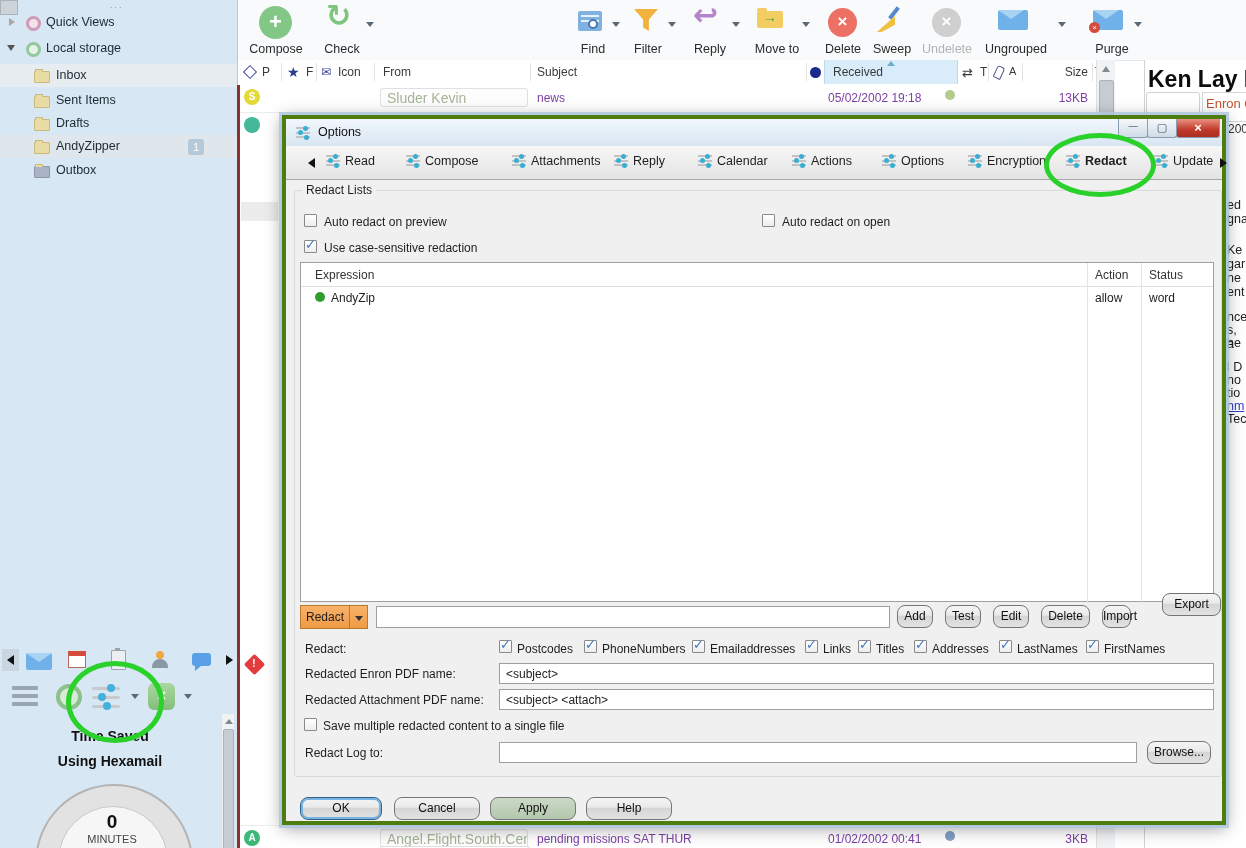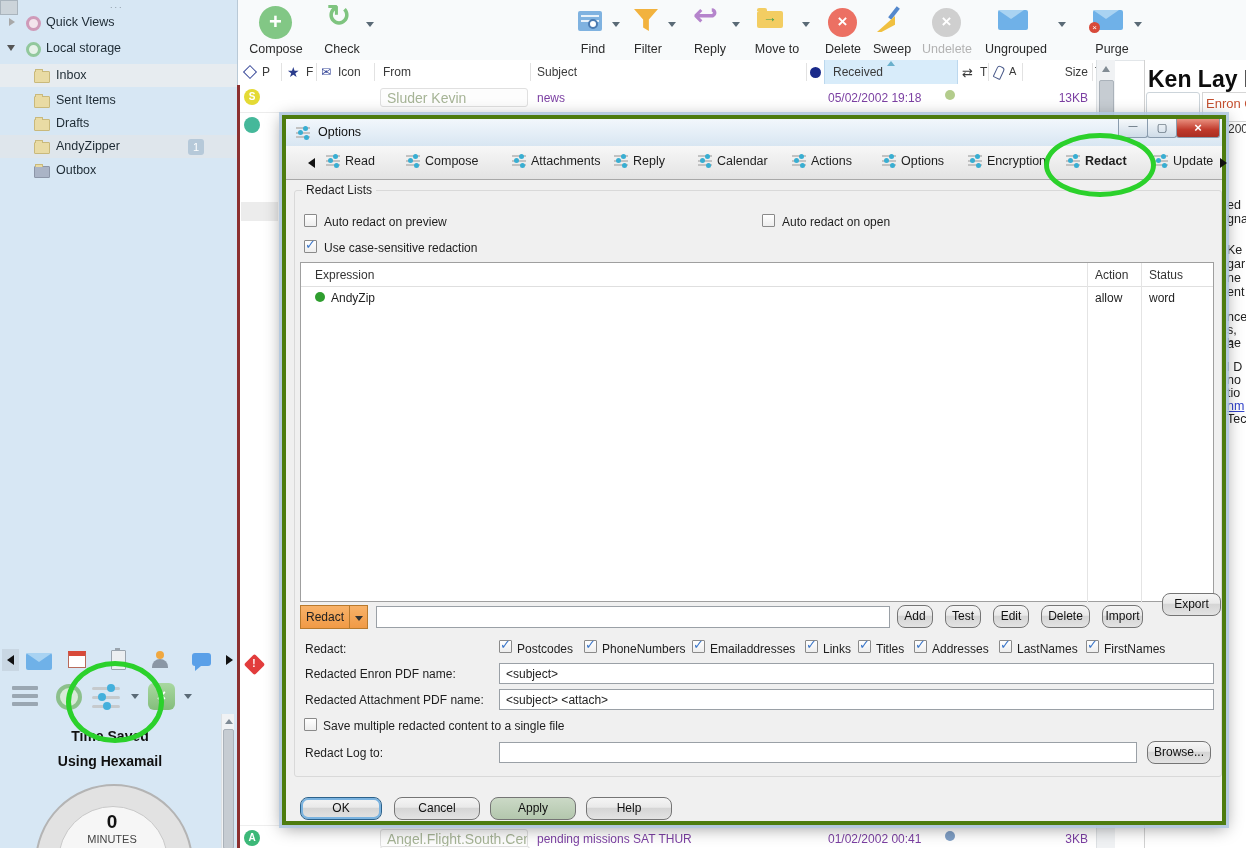--- a/index.html
+++ b/index.html
@@ -372,21 +372,21 @@
 
   <span class="abs" style="left:14px;top:486px;width:50px;height:24px;background:linear-gradient(#f8b269,#f09a46);border:1px solid #b87a2e;box-sizing:border-box;text-align:center;line-height:22px;font-size:12px">Redact</span>
   <span class="abs" style="left:63px;top:486px;width:19px;height:24px;background:linear-gradient(#f8b269,#f09a46);border:1px solid #b87a2e;box-sizing:border-box">
       <span class="dar abs" style="left:5px;top:10px;border-top-color:#333"></span>
     </span>
   <div class="dinput" style="left:90px;top:487px;width:514px;height:22px"></div>
   <span class="btn" style="left:611px;top:486px;width:36px">Add</span>
   <span class="btn" style="left:659px;top:486px;width:36px">Test</span>
   <span class="btn" style="left:707px;top:486px;width:36px">Edit</span>
   <span class="btn" style="left:755px;top:486px;width:49px">Delete</span>
-  <span class="btn" style="left:816px;top:486px;width:41px">Import</span>
+  <span class="btn" style="left:816px;top:486px;width:29px">Import</span>
   <span class="btn" style="left:876px;top:474px;width:59px">Export</span>
 
   <span class="dlbl" style="left:19px;top:523px">Redact:</span>
   <span class="cb" style="left:213px;top:521px">
       <b class="tick">✓</b>
     </span>
   <span class="dlbl" style="left:231px;top:523px">Postcodes</span>
   <span class="cb" style="left:298px;top:521px">
       <b class="tick">✓</b>
     </span>

